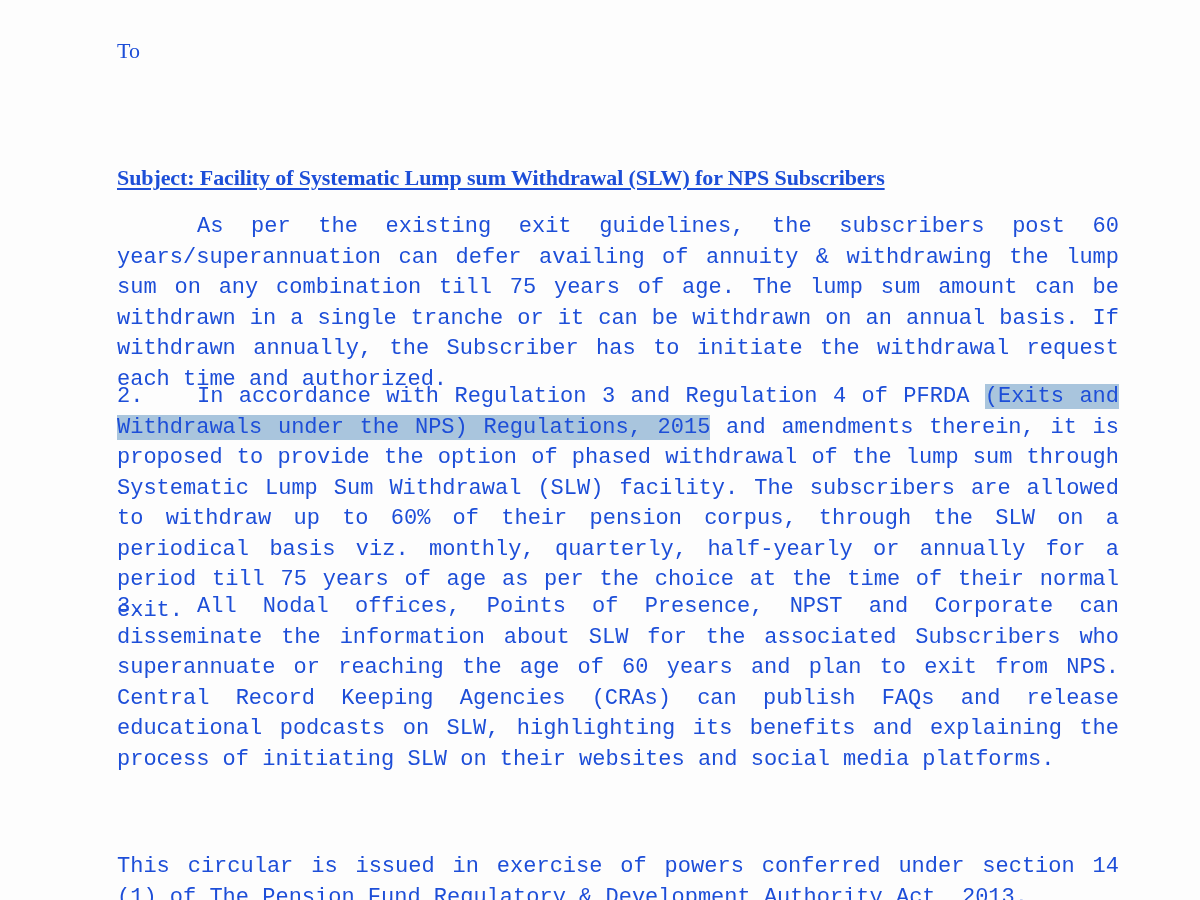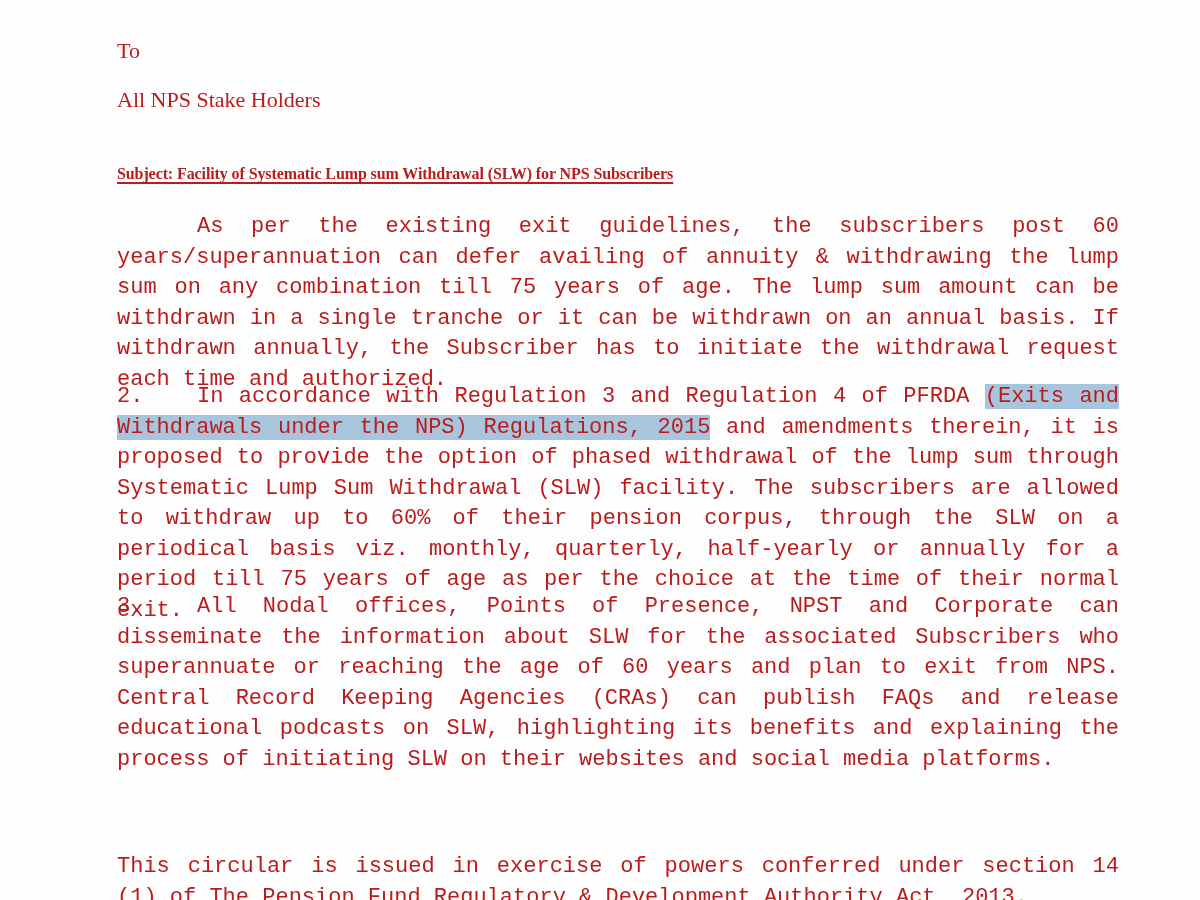--- a/index.html
+++ b/index.html
@@ -8,40 +8,40 @@
       width: 1200px;
       height: 900px;
       background: #fdfdfd;
       overflow: hidden;
     }
     .page {
       position: relative;
       width: 1200px;
       height: 900px;
       font-family: "Liberation Serif", "DejaVu Serif", serif;
-      color: #b91c1c;
+      color: #1d4ed8;
       font-size: 22px;
     }
     .line {
       position: absolute;
       left: 117px;
       white-space: nowrap;
     }
     .to { top: 38px; }
     .addressee { top: 87px; }
     .subject {
       position: absolute;
       left: 117px;
       top: 165px;
       font-weight: bold;
       text-decoration: underline;
       text-decoration-thickness: 2px;
       text-underline-offset: 3px;
       white-space: nowrap;
-      font-size: 16px;
+      font-size: 22px;
       letter-spacing: -0.1px;
     }
     .para {
       position: absolute;
       left: 117px;
       width: 1002px;
       line-height: 30.5px;
       text-align: justify;
       text-align-last: left;
       font-family: Liberation Mono, monospace;
@@ -62,21 +62,20 @@
       background: #a9c5dd;
     }
   </style>
 </head>
 <body>
 
 <div class="page">
 
   <div class="line to">To</div>
 
-  <div class="line addressee">All NPS Stake Holders</div>
 
   <div class="subject">Subject: Facility of Systematic Lump sum Withdrawal (SLW) for NPS Subscribers</div>
 
   <div class="para p1"><span class="indent"></span><span>As per the existing exit guidelines, the subscribers post 60 years/superannuation can defer availing of annuity &amp; withdrawing the lump sum on any combination till 75 years of age. The lump sum amount can be withdrawn in a single tranche or it can be withdrawn on an annual basis. If withdrawn annually, the Subscriber has to initiate the withdrawal request each time and authorized.</span></div>
 
   <div class="para p2"><span class="num">2.</span><span>In accordance with Regulation 3 and Regulation 4 of PFRDA </span><span class="highlight">(Exits and Withdrawals under the NPS) Regulations, 2015</span><span> and amendments therein, it is proposed to provide the option of phased withdrawal of the lump sum through Systematic Lump Sum Withdrawal (SLW) facility. The subscribers are allowed to withdraw up to 60% of their pension corpus, through the SLW on a periodical basis viz. monthly, quarterly, half-yearly or annually for a period till 75 years of age as per the choice at the time of their normal exit.</span></div>
 
   <div class="para p3"><span class="num">3.</span><span>All Nodal offices, Points of Presence, NPST and Corporate can disseminate the information about SLW for the associated Subscribers who superannuate or reaching the age of 60 years and plan to exit from NPS. Central Record Keeping Agencies (CRAs) can publish FAQs and release educational podcasts on SLW, highlighting its benefits and explaining the process of initiating SLW on their websites and social media platforms.</span></div>
 
   <div class="para p4">This circular is issued in exercise of powers conferred under section 14 (1) of The Pension Fund Regulatory &amp; Development Authority Act, 2013.</div>

